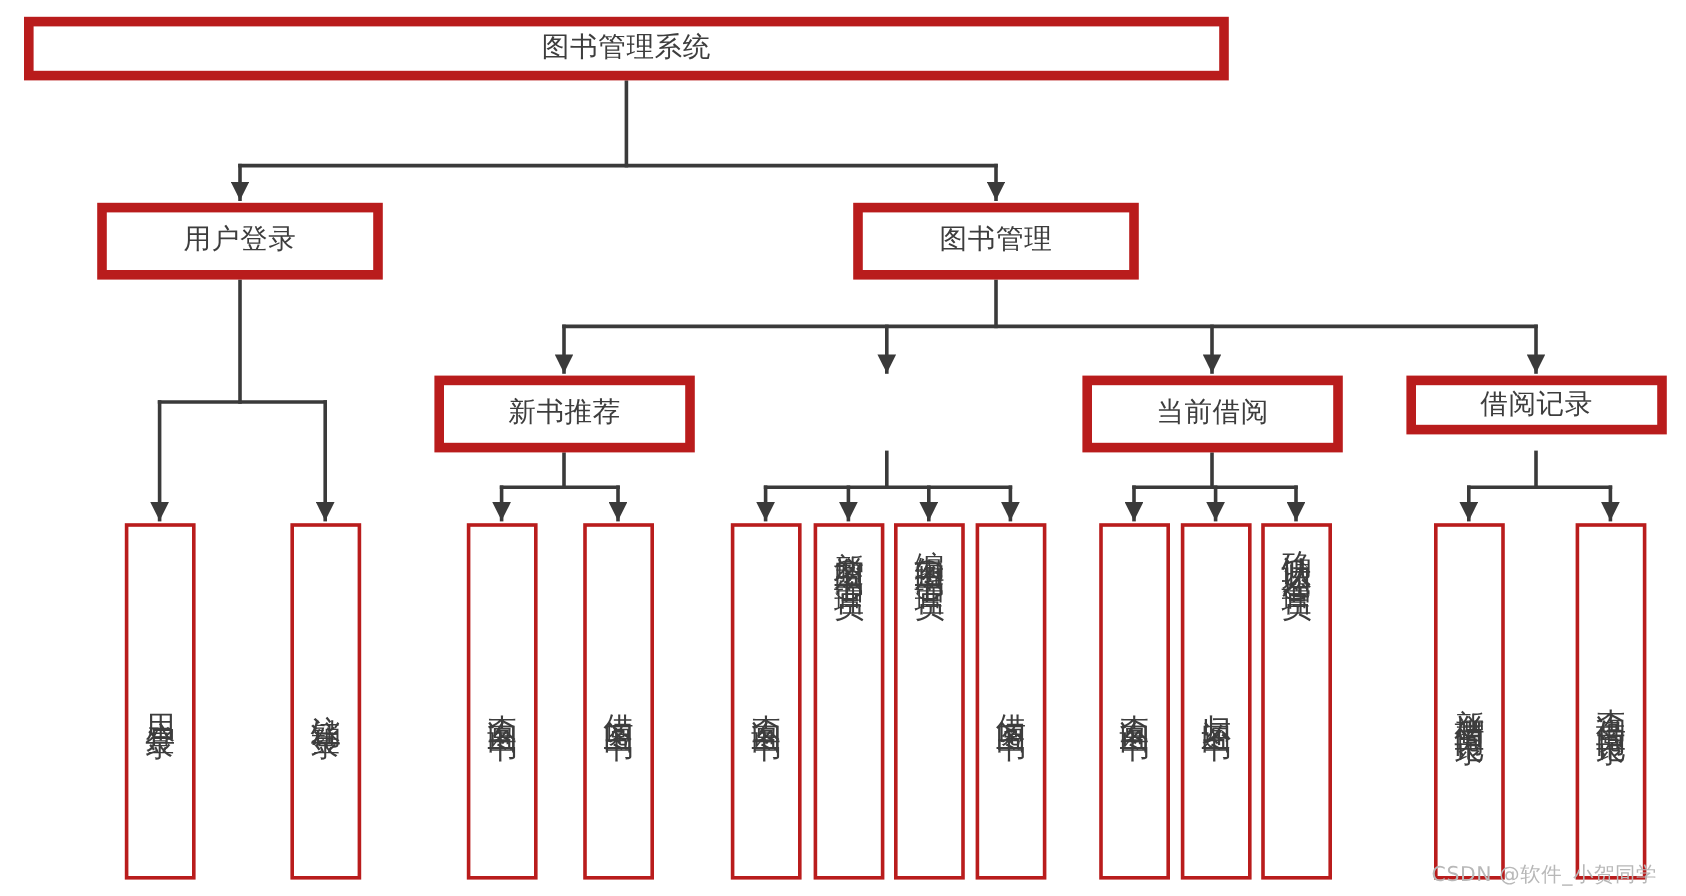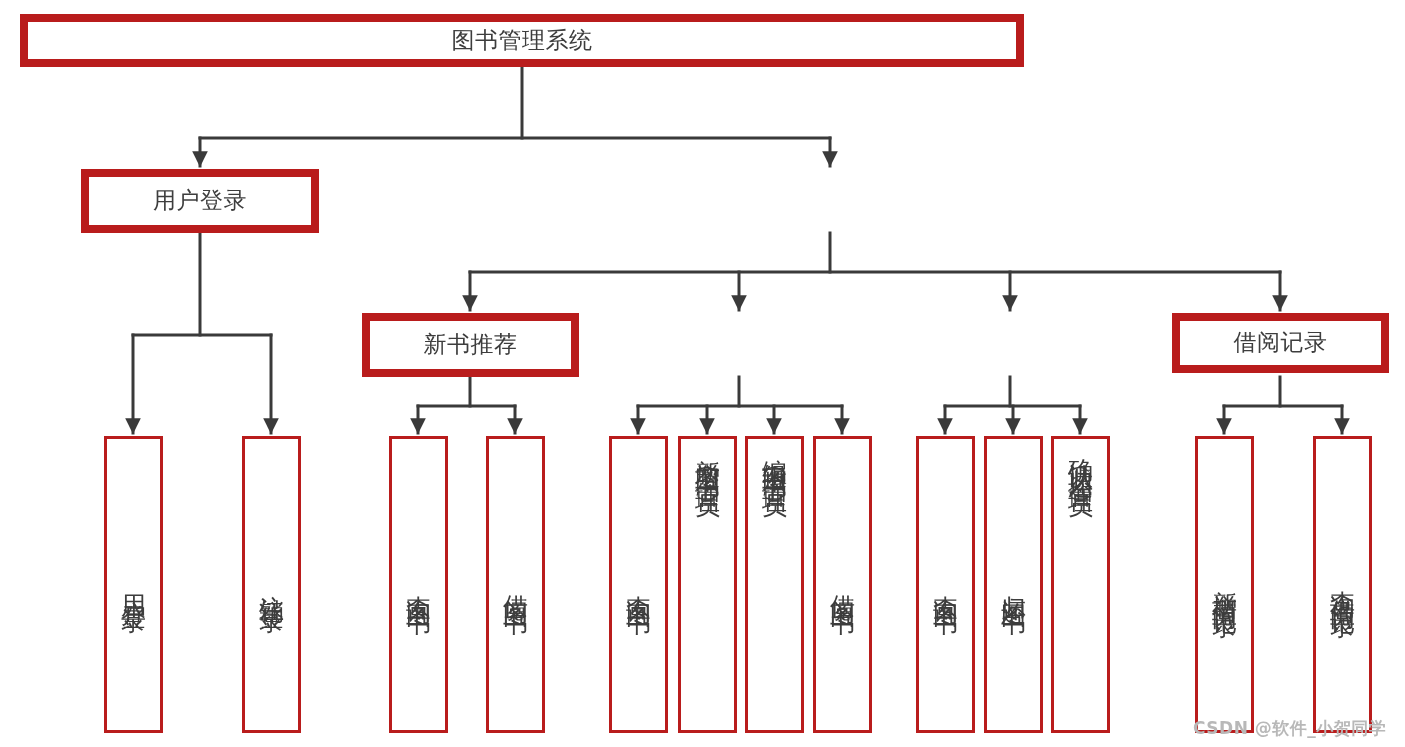--- a/index.html
+++ b/index.html
@@ -135,28 +135,34 @@
   </svg>
 
   <div class="node horiz" style="left:20px; top:14px; width:1004px; height:53px;">
     <span class="node-label">图书管理系统</span>
   </div>
 
   <div class="node horiz" style="left:81px; top:169px; width:238px; height:64px;">
     <span class="node-label">用户登录</span>
   </div>
 
+  <div class="node horiz" style="left:711px; top:169px; width:238px; height:64px;">
+    <span class="node-label">图书管理</span>
+  </div>
 
   <div class="node horiz" style="left:362px; top:313px; width:217px; height:64px;">
     <span class="node-label">新书推荐</span>
   </div>
 
 
-
-  <div class="node horiz" style="left:1172px; top:313px; width:217px; height:60px;">
+  <div class="node horiz" style="left:902px; top:313px; width:217px; height:64px;">
+    <span class="node-label">当前借阅</span>
+  </div>
+
+  <div class="node horiz" style="left:1172px; top:313px; width:217px; height:49px;">
     <span class="node-label">借阅记录</span>
   </div>
 
   <div class="node vert v-center" style="left:104px; top:436px; width:59px; height:297px;">
     <span class="node-label">用户登录</span>
   </div>
 
   <div class="node vert v-center" style="left:242px; top:436px; width:59px; height:297px;">
     <span class="node-label">注销登录</span>
   </div>
@@ -198,15 +204,15 @@
   </div>
 
   <div class="node vert v-center" style="left:1195px; top:436px; width:59px; height:297px;">
     <span class="node-label">新增借阅记录</span>
   </div>
 
   <div class="node vert v-center" style="left:1313px; top:436px; width:59px; height:297px;">
     <span class="node-label">查询借阅记录</span>
   </div>
 
-  <div class="watermark" style="left:1193px; top:717px;font-weight:bold;">CSDN @软件_小贺同学</div>
+  <div class="watermark" style="left:1193px; top:717px;">CSDN @软件_小贺同学</div>
 
 </div>
 
 </body></html>

